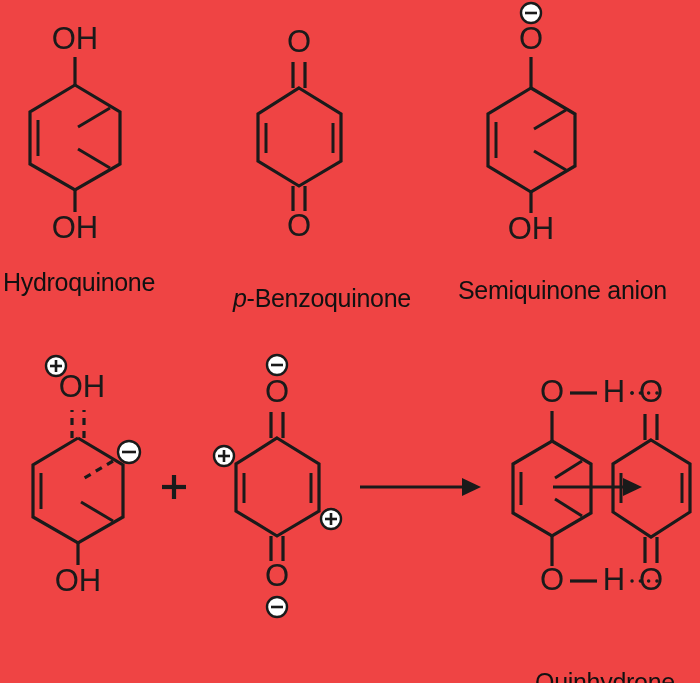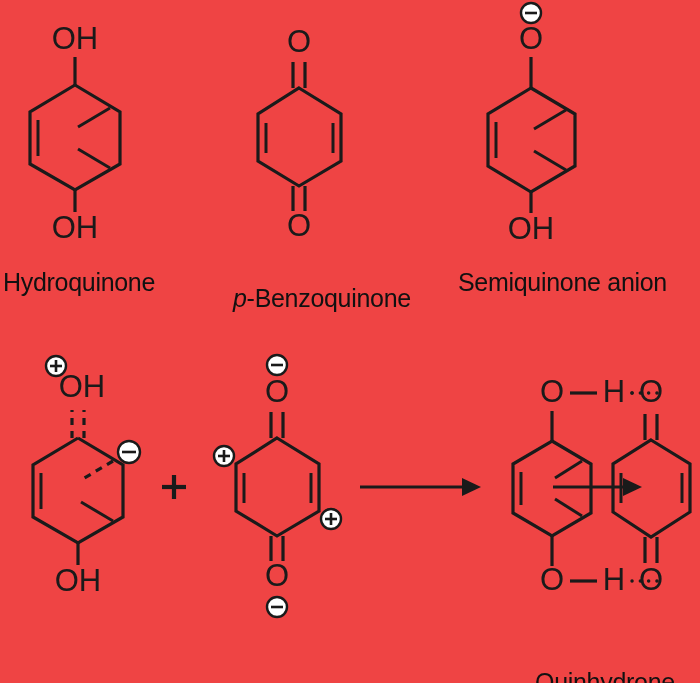--- a/index.html
+++ b/index.html
@@ -258,17 +258,17 @@
         <line class="hbond" x1="632" y1="581" x2="659" y2="581"></line>
         <text class="atom" x="651" y="582">O</text>
       </g>
     </g>
   </svg>
 
   <div class="caption" style="left:3px; top:268px;">Hydroquinone</div>
 
   <div class="caption" style="left:233px; top:284px;"><span class="ital">p</span><span>-Benzoquinone</span></div>
 
-  <div class="caption" style="left:458px; top:268px;">Semiquinone anion</div>
+  <div class="caption" style="left:458px; top:276px;">Semiquinone anion</div>
 
   <div class="caption" style="left:535px; top:668px;text-decoration:underline;">Quinhydrone</div>
 
 </div>
 
 </body></html>

